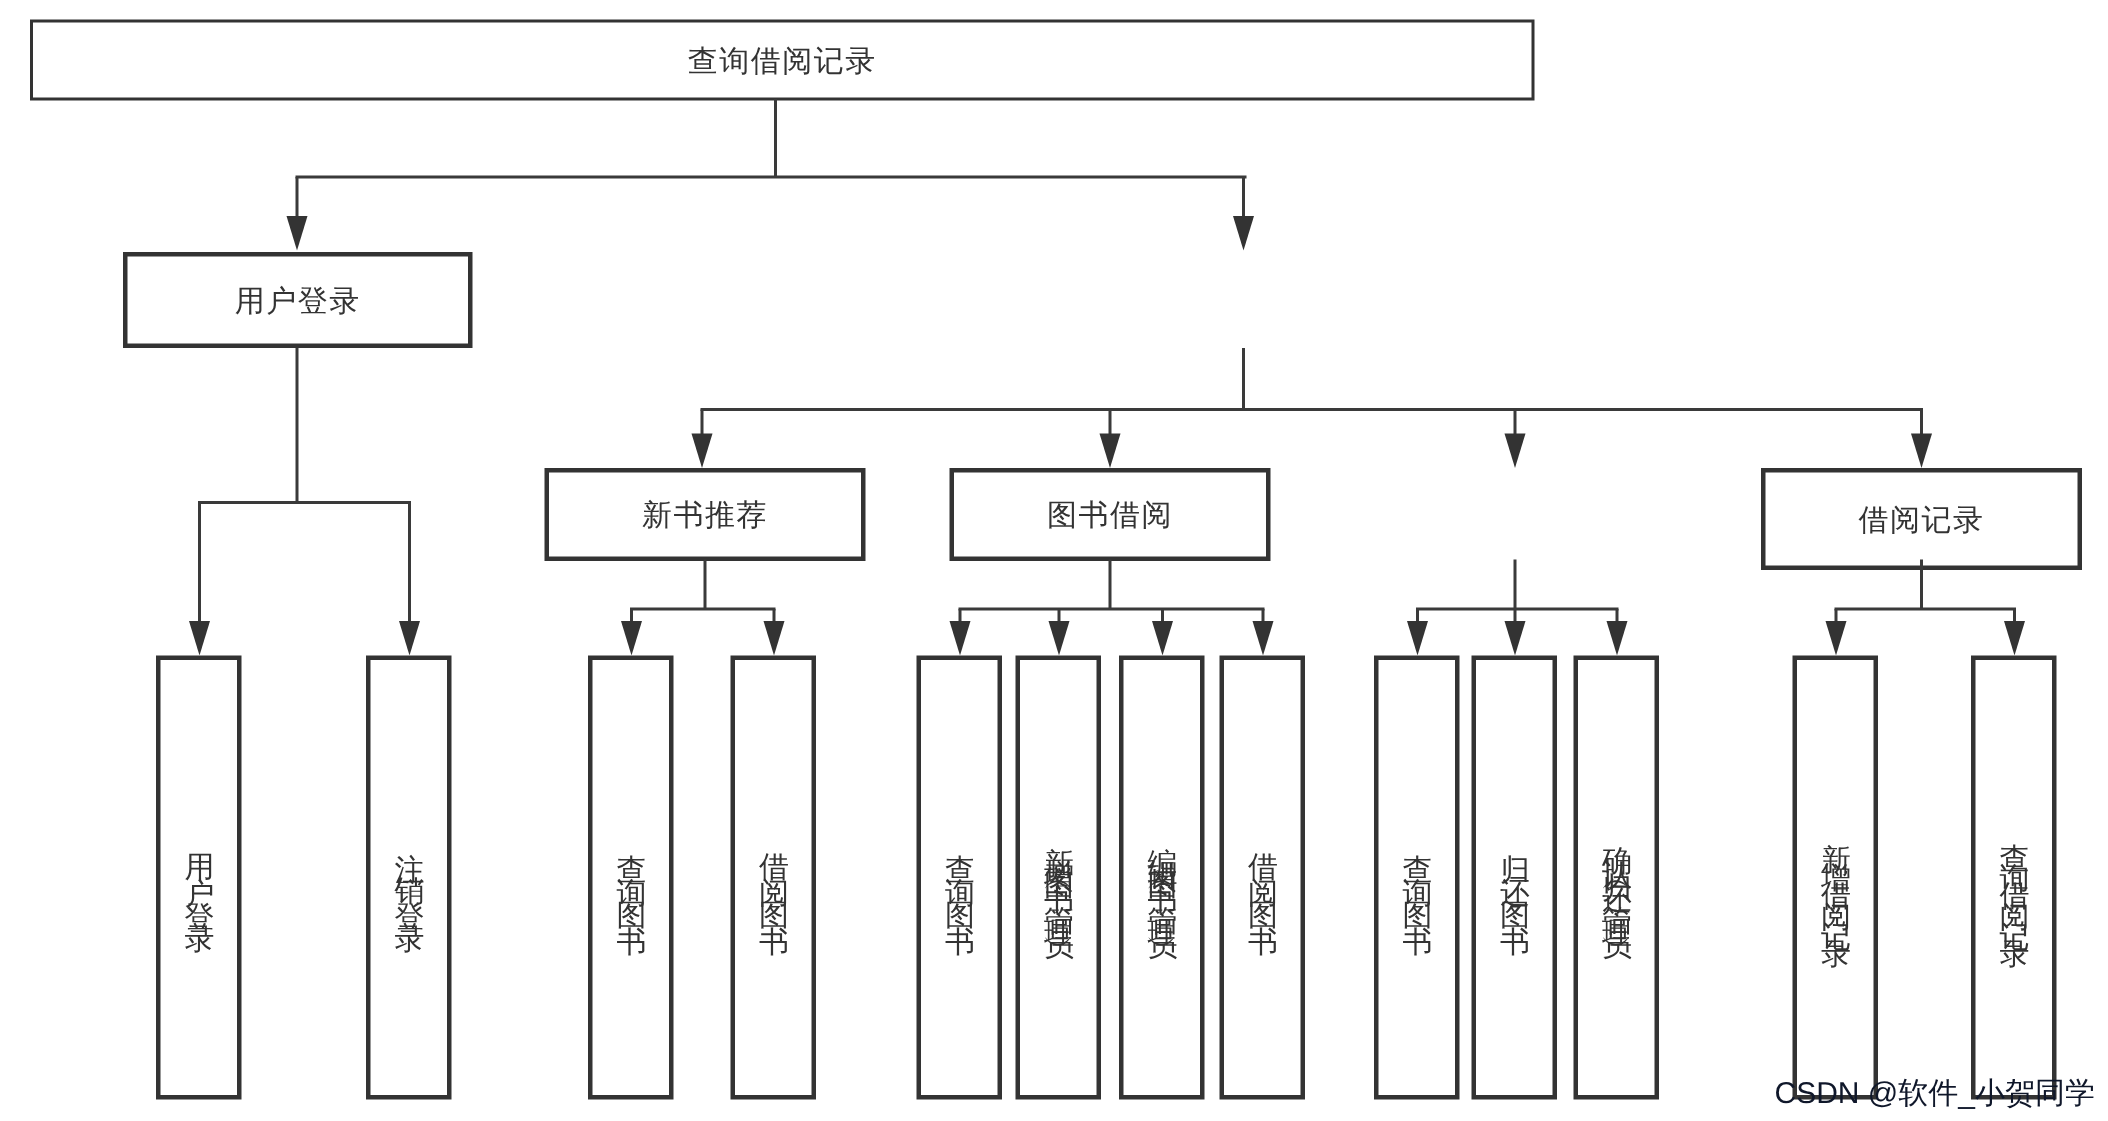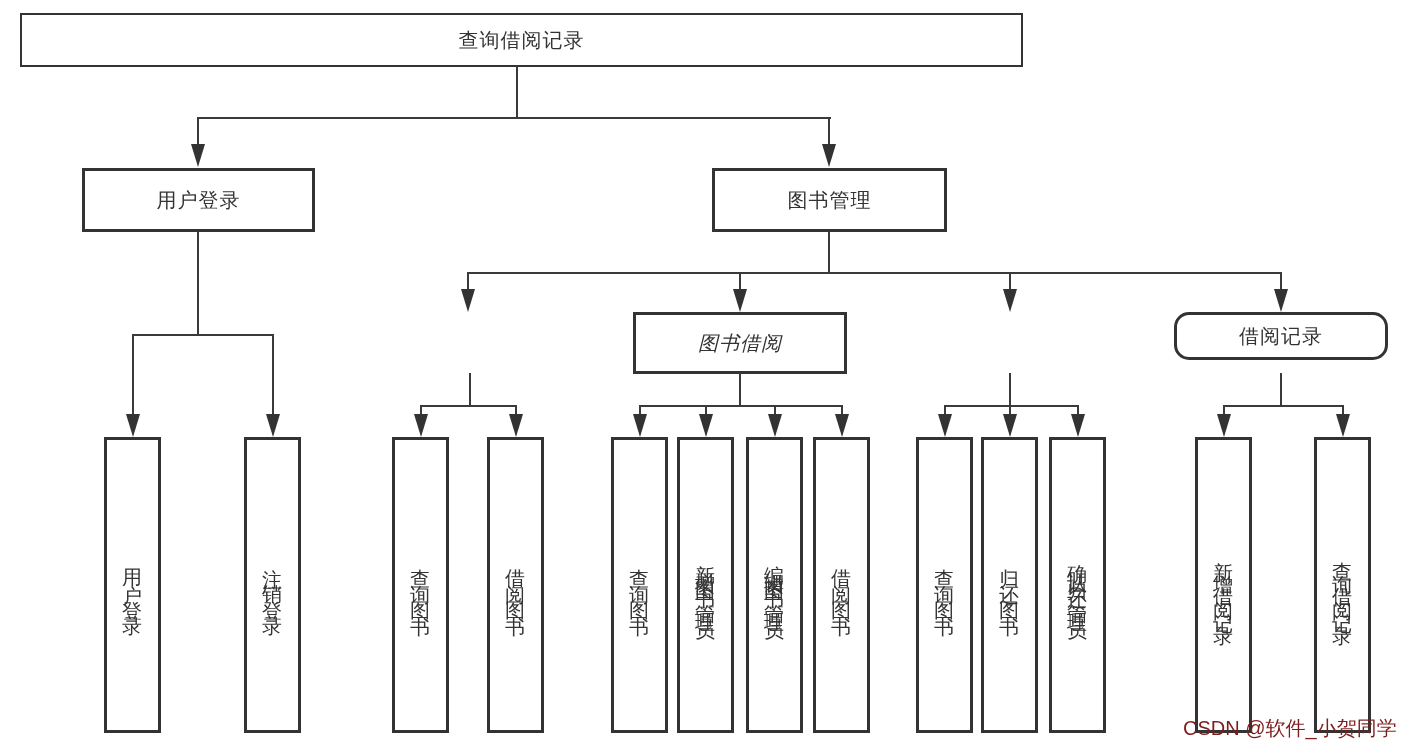--- a/index.html
+++ b/index.html
@@ -39,21 +39,21 @@
     line-height: 1;
     font-size: 20px;
     color: #333333;
     letter-spacing: 16px;
   }
   .ls-m { letter-spacing: 13px; }
   .ls-s { letter-spacing: 8px; }
   .watermark {
     position: absolute;
     font-size: 20px;
-    color: #7f1d1d;
+    color: #0f172a;
     white-space: nowrap;
     z-index: 5;
   }
 </style>
 </head>
 <body>
 
 <div class="canvas">
 
   <div class="box root-box" style="left:20px; top:13px; width:1003px; height:54px;">
@@ -63,46 +63,46 @@
   <div class="vline" style="left:516px; top:66px; height:52px;"></div>
   <div class="hline" style="left:197px; top:117px; width:634px;"></div>
   <div class="vline" style="left:197px; top:118px; height:30px;"></div>
   <div class="arrow" style="left:191px; top:144px;"></div>
   <div class="vline" style="left:828px; top:118px; height:30px;"></div>
   <div class="arrow" style="left:822px; top:144px;"></div>
 
   <div class="box" style="left:82px; top:168px; width:233px; height:64px;">
     <span>用户登录</span>
   </div>
-  <div class="box" style="left:712px; top:168px; width:235px; height:64px;">
-    <span>图书管理</span>
-  </div>
 
   <div class="vline" style="left:197px; top:232px; height:103px;"></div>
   <div class="hline" style="left:132px; top:334px; width:142px;"></div>
   <div class="vline" style="left:132px; top:335px; height:81px;"></div>
   <div class="arrow" style="left:126px; top:414px;"></div>
   <div class="vline" style="left:272px; top:335px; height:81px;"></div>
   <div class="arrow" style="left:266px; top:414px;"></div>
 
   <div class="vline" style="left:828px; top:232px; height:41px;"></div>
   <div class="hline" style="left:467px; top:272px; width:815px;"></div>
   <div class="vline" style="left:467px; top:273px; height:17px;"></div>
   <div class="arrow" style="left:461px; top:289px;"></div>
   <div class="vline" style="left:739px; top:273px; height:17px;"></div>
   <div class="arrow" style="left:733px; top:289px;"></div>
   <div class="vline" style="left:1009px; top:273px; height:17px;"></div>
   <div class="arrow" style="left:1003px; top:289px;"></div>
   <div class="vline" style="left:1280px; top:273px; height:17px;"></div>
   <div class="arrow" style="left:1274px; top:289px;"></div>
 
-  <div class="box" style="left:633px; top:312px; width:214px; height:62px;font-style:italic;">
+  <div class="box" style="left:363px; top:312px; width:214px; height:62px;">
+    <span>新书推荐</span>
+  </div>
+  <div class="box" style="left:633px; top:312px; width:214px; height:62px;">
     <span>图书借阅</span>
   </div>
-  <div class="box" style="left:1174px; top:312px; width:214px; height:48px;border-radius:15px;">
+  <div class="box" style="left:1174px; top:312px; width:214px; height:68px;">
     <span>借阅记录</span>
   </div>
 
   <div class="vline" style="left:469px; top:373px; height:33px;"></div>
   <div class="hline" style="left:420px; top:405px; width:97px;"></div>
   <div class="vline" style="left:420px; top:406px; height:10px;"></div>
   <div class="arrow" style="left:414px; top:414px;"></div>
   <div class="vline" style="left:515px; top:406px; height:10px;"></div>
   <div class="arrow" style="left:509px; top:414px;"></div>
 

